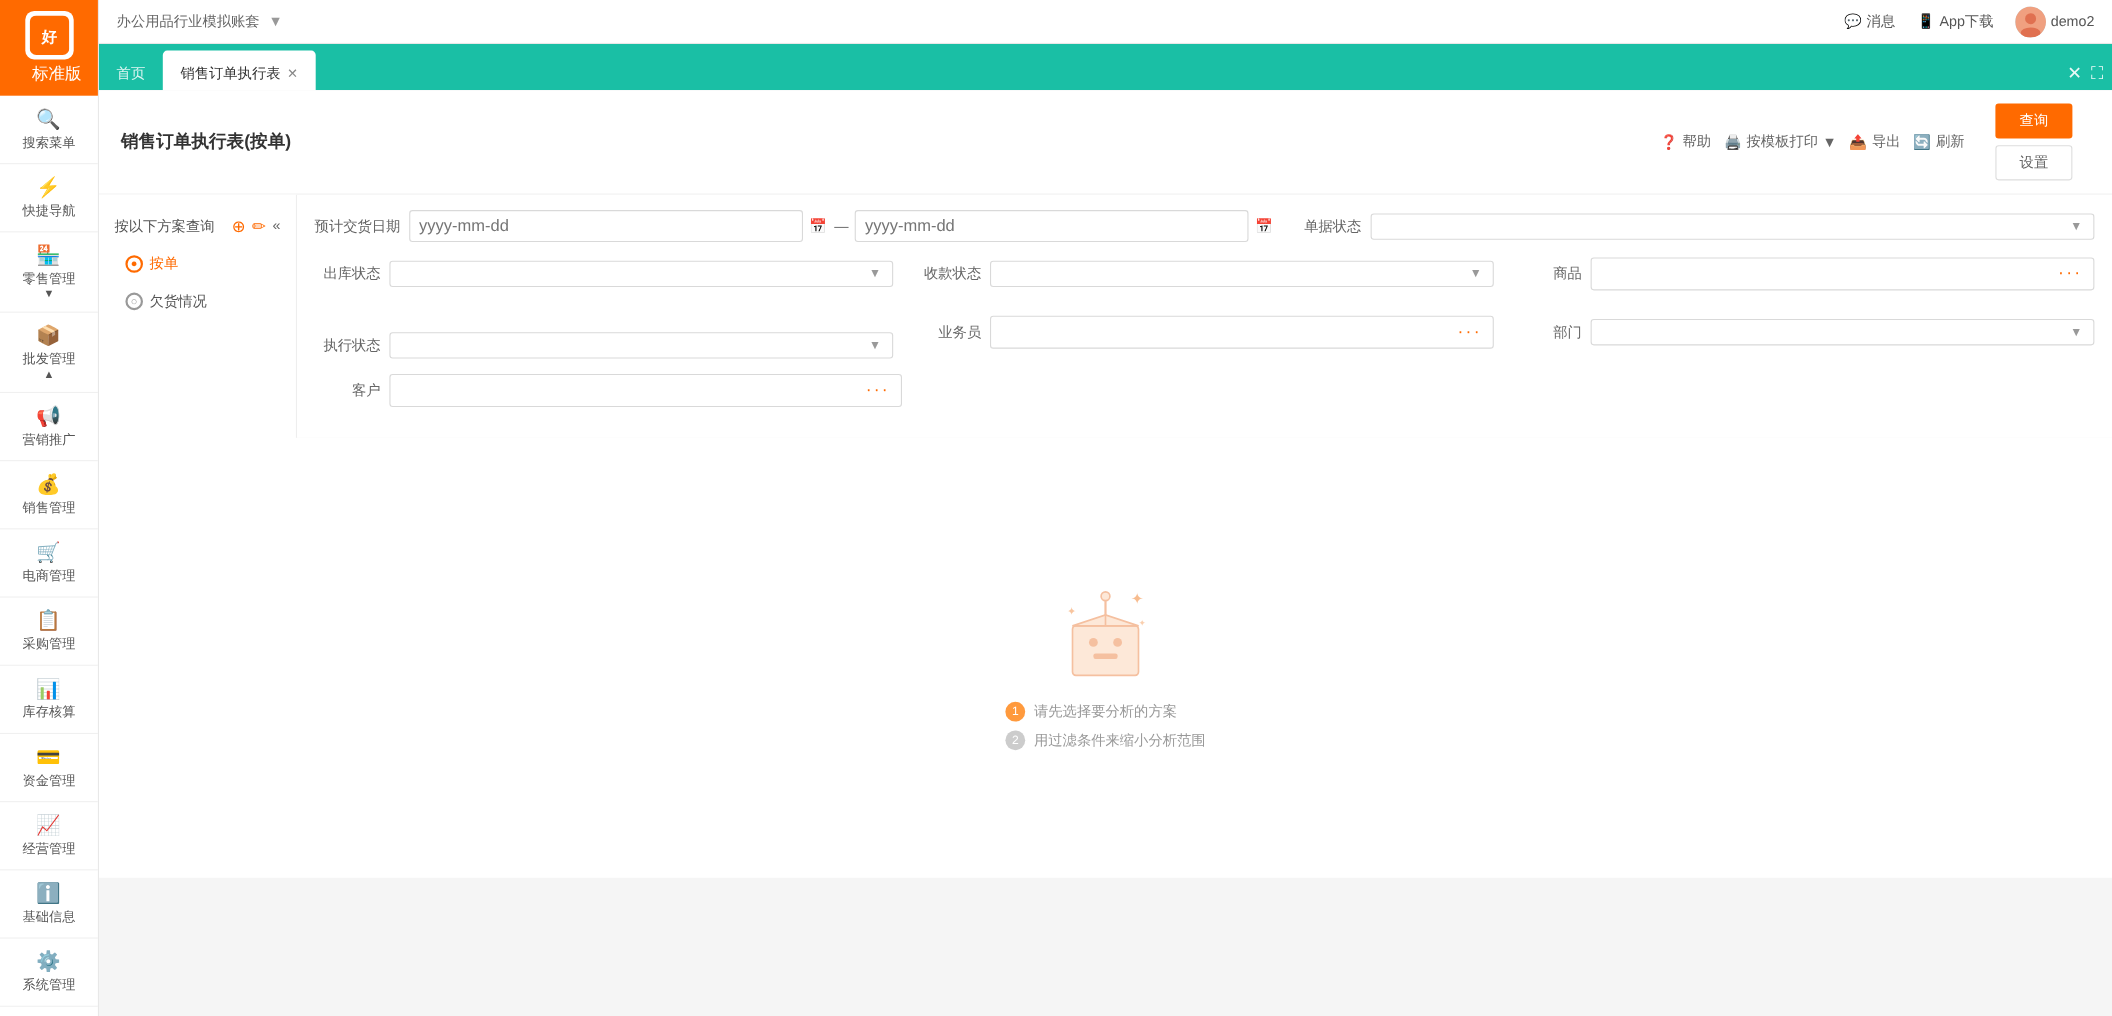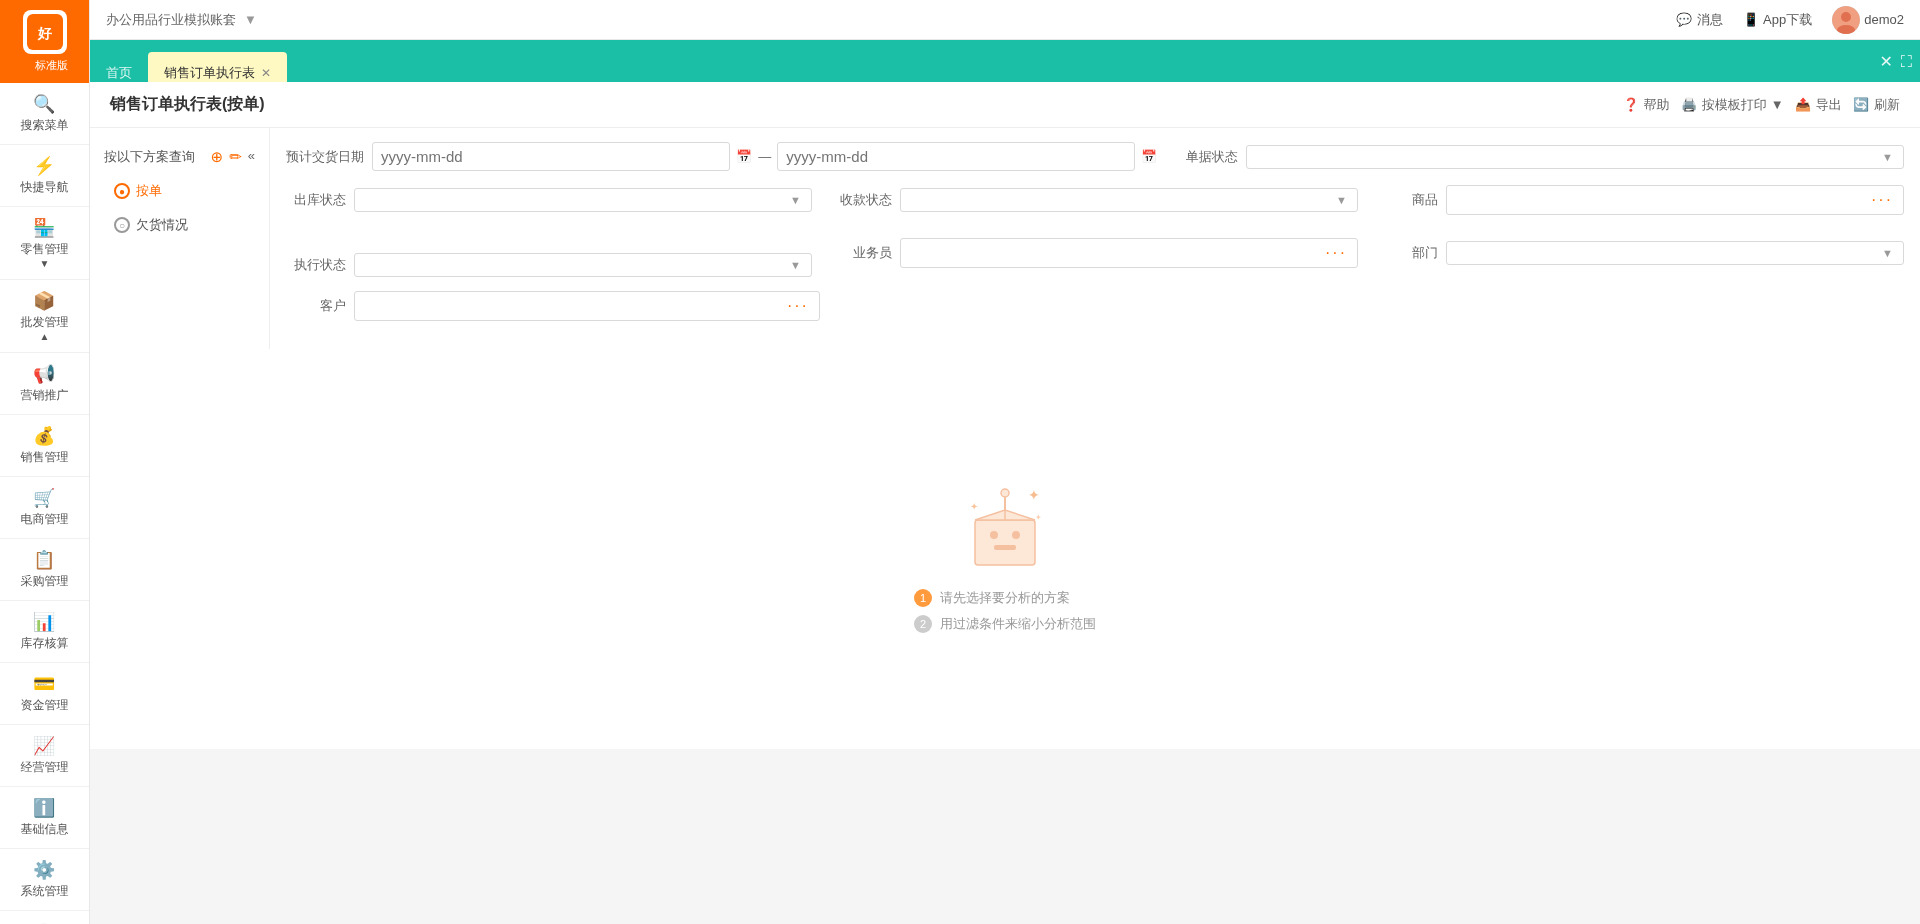--- a/index.html
+++ b/index.html
@@ -3,40 +3,40 @@
   <meta charset="utf-8">
   <style>
     * { margin: 0; padding: 0; box-sizing: border-box; }
     body { font-family: 'Microsoft YaHei', sans-serif; font-size: 13px; background: #f5f5f5; color: #333; width: 1920px; height: 924px; overflow: hidden; display: flex; }
 
     
     .sidebar { width: 90px; background: #fff; border-right: 1px solid #e8e8e8; display: flex; flex-direction: column; align-items: center; height: 100%; }
     .logo-area { width: 100%; background: #ff6a00; padding: 10px 6px; display: flex; flex-direction: column; align-items: center; cursor: pointer; }
     .logo-icon { width: 44px; height: 44px; background: #fff; border-radius: 8px; display: flex; align-items: center; justify-content: center; overflow: hidden; }
     .logo-icon svg { width: 36px; height: 36px; }
-    .logo-text { color: #fff; font-size: 11px; margin-top: 4px; text-align: right; margin-left: 14px; }
+    .logo-text { color: #fff; font-size: 15px; margin-top: 4px; text-align: right; margin-left: 14px; }
 
     .sidebar-menu { flex: 1; width: 100%; overflow-y: auto; }
     .sidebar-item { width: 100%; padding: 10px 0; display: flex; flex-direction: column; align-items: center; cursor: pointer; color: #555; font-size: 12px; border-bottom: 1px solid #f0f0f0; }
     .sidebar-item-icon { font-size: 18px; margin-bottom: 2px; }
 
     
     .main-area { flex: 1; display: flex; flex-direction: column; height: 100%; overflow: hidden; }
 
     
     .top-bar { height: 40px; background: #fff; border-bottom: 1px solid #e8e8e8; display: flex; align-items: center; padding: 0 16px; justify-content: space-between; }
     .top-bar-left { display: flex; align-items: center; gap: 8px; color: #666; font-size: 13px; }
     .top-bar-right { display: flex; align-items: center; gap: 20px; font-size: 13px; color: #555; }
     .top-bar-right .icon-text { display: flex; align-items: center; gap: 4px; cursor: pointer; }
     .avatar { width: 28px; height: 28px; border-radius: 50%; background: #ccc; overflow: hidden; display: flex; align-items: center; justify-content: center; }
 
     
-    .tab-bar { height: 42px; background: #1abfa5; display: flex; align-items: flex-start; padding: 12px 0 0 0; }
+    .tab-bar { height: 42px; background: #1abfa5; display: flex; align-items: center; padding: 12px 0 0 0; }
     .tab-item { height: 42px; display: flex; align-items: center; padding: 0 16px; cursor: pointer; color: rgba(255,255,255,0.85); font-size: 13px; gap: 6px; }
-    .tab-item.active { background: #fef9c3; color: #333; border-radius: 4px 4px 0 0; margin-top: 0; }
+    .tab-item.active { background: #ffffff; color: #333; border-radius: 4px 4px 0 0; margin-top: 0; }
     .tab-item .close-btn { font-size: 12px; color: #888; cursor: pointer; }
     .tab-bar-actions { margin-left: auto; display: flex; align-items: center; gap: 8px; padding-right: 8px; }
     .tab-bar-actions .icon-btn { color: rgba(255,255,255,0.9); cursor: pointer; font-size: 16px; }
 
     
     .content { flex: 1; overflow-y: auto; background: #f5f5f5; }
 
     
     .page-header { background: #fff; padding: 12px 20px; display: flex; align-items: center; justify-content: space-between; border-bottom: 1px solid #eee; }
     .page-title { font-size: 16px; font-weight: bold; color: #333; }
@@ -229,20 +229,24 @@
           <span>▼</span>
         </div>
         <div class="action-item">
           <span>📤</span>
           <span>导出</span>
         </div>
         <div class="action-item">
           <span>🔄</span>
           <span>刷新</span>
         </div>
+        <div class="query-btns">
+          <button class="btn-query">查询</button>
+          <button class="btn-set">设置</button>
+        </div>
       </div>
     </div>
 
     <div class="search-and-filter">
       <div class="filter-layout">
 
         <div class="filter-left">
           <div class="filter-left-header">
             <span>按以下方案查询</span>
             <div class="icons">

